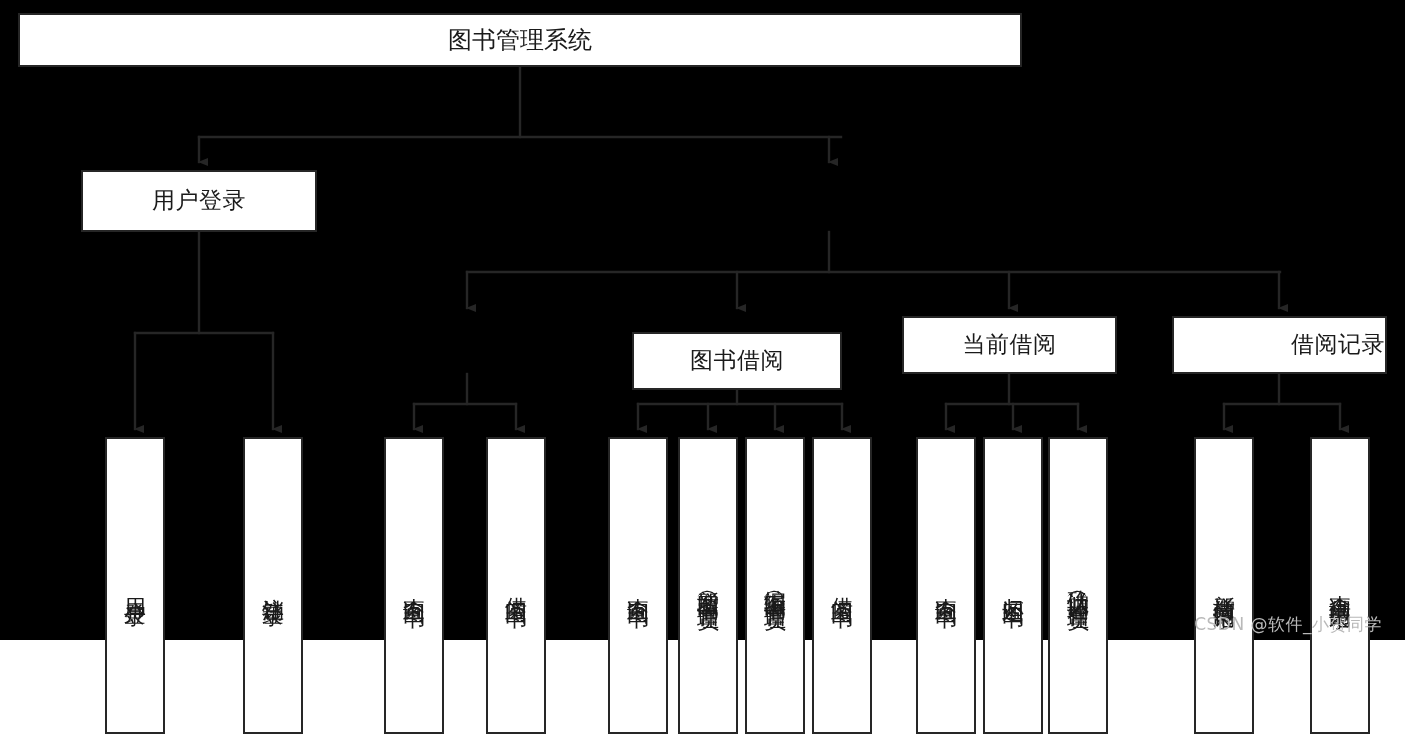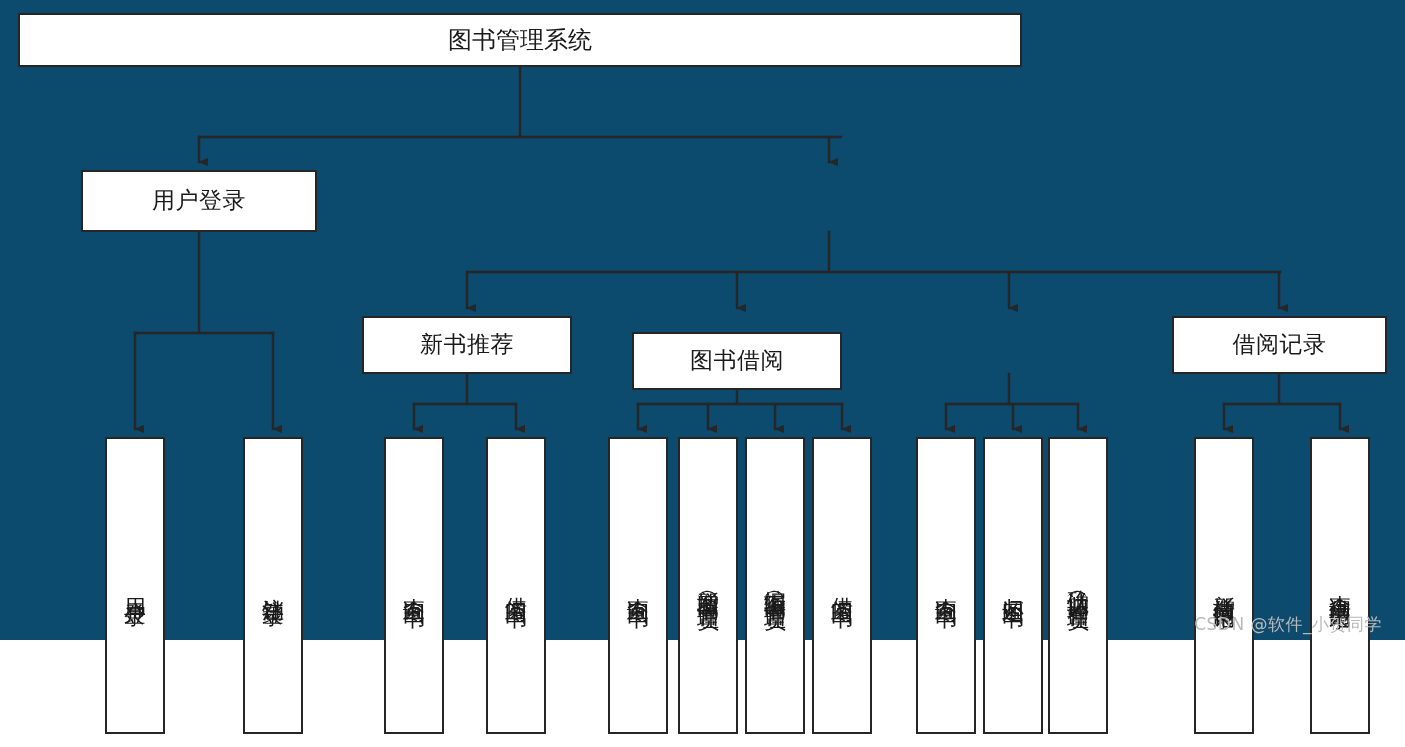--- a/index.html
+++ b/index.html
@@ -11,21 +11,21 @@
   body {
     font-family: "DejaVu Sans", "Liberation Sans", sans-serif;
     width: 1405px;
     height: 747px;
     overflow: hidden;
   }
   #diagram-root {
     position: relative;
     width: 1405px;
     height: 640px;
-    background: #0c4a6e;
+    background: #000000;
     text-decoration: underline;
   }
   #edge-layer {
     position: absolute;
     left: 0;
     top: 0;
     width: 1405px;
     height: 747px;
     pointer-events: none;
   }
@@ -130,30 +130,30 @@
 
   <div class="node root-label" style="left:18px; top:13px; width:1004px; height:54px;">
     <span class="h-text">图书管理系统</span>
   </div>
 
   <div class="node h-label" style="left:81px; top:170px; width:236px; height:62px;">
     <span class="h-text">用户登录</span>
   </div>
 
 
-  <div class="node h-label" style="left:362px; top:316px; width:210px; height:58px;">
-    <span class="h-text">新书推荐</span>
-  </div>
 
   <div class="node h-label" style="left:632px; top:332px; width:210px; height:58px;">
     <span class="h-text">图书借阅</span>
   </div>
 
-
-  <div class="node h-label" style="left:1172px; top:316px; width:215px; height:58px;">
+  <div class="node h-label" style="left:902px; top:316px; width:215px; height:58px;">
+    <span class="h-text">当前借阅</span>
+  </div>
+
+  <div class="node h-label" style="left:1172px; top:316px; width:215px; height:58px;justify-content:flex-end;">
     <span class="h-text">借阅记录</span>
   </div>
 
   <div class="node v-label" style="left:105px; top:437px; width:60px; height:297px;">
     <span class="v-text">用户登录</span>
   </div>
 
   <div class="node v-label" style="left:243px; top:437px; width:60px; height:297px;">
     <span class="v-text">注销登录</span>
   </div>

